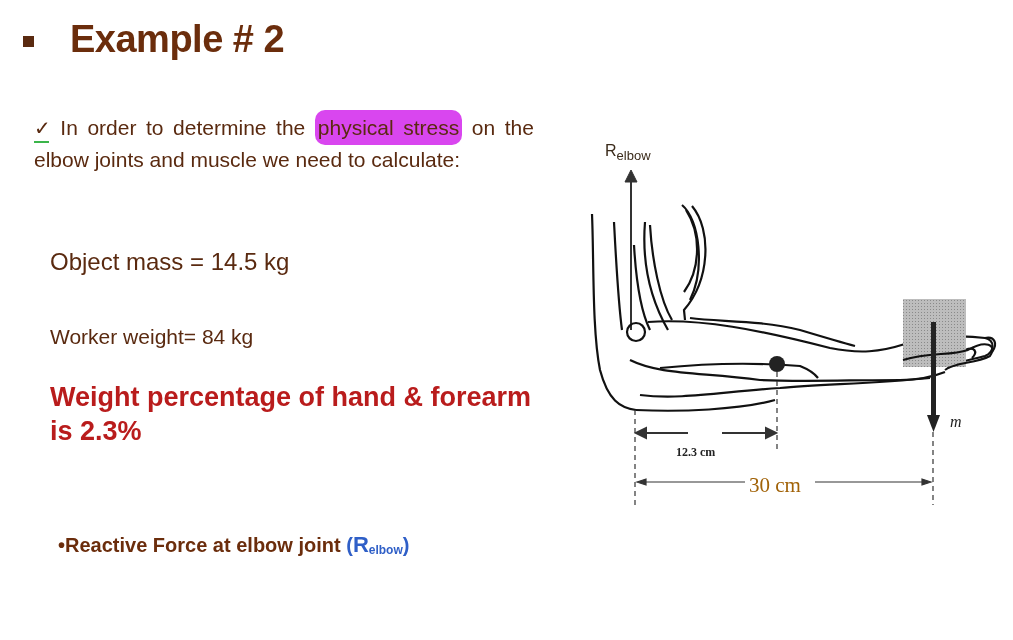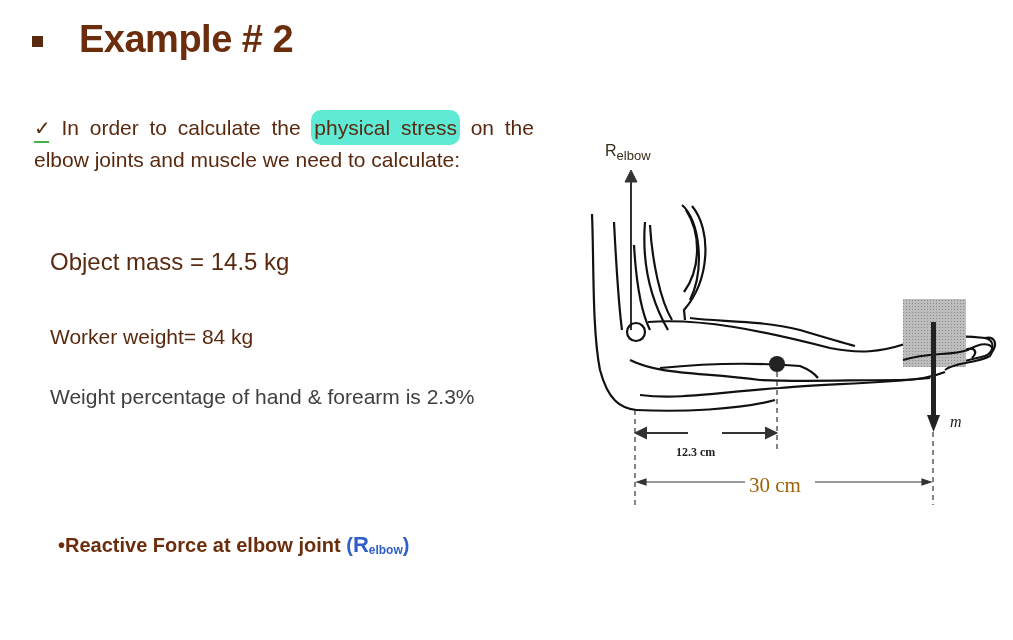--- a/index.html
+++ b/index.html
@@ -1,49 +1,49 @@
 <!DOCTYPE html>
 <html><head>
 <meta charset="utf-8">
 <style>
   html, body { margin: 0; padding: 0; background: #ffffff; }
   body { width: 1013px; height: 640px; position: relative; overflow: hidden;
          font-family: "Liberation Sans", sans-serif; color: #5a2a10; }
-  .title-row { position: absolute; left: 32px; top: 18px; display: flex; align-items: center; }
+  .title-row { position: absolute; left: 23px; top: 18px; display: flex; align-items: center; }
   .title-bullet { width: 11px; height: 11px; background: #5a2a10; margin-right: 36px; margin-top: 4px; }
   .title { font-size: 38px; font-weight: bold; color: #6b2d0c; letter-spacing: -0.5px; }
   .intro { position: absolute; left: 34px; top: 112px; width: 500px; font-size: 21px; line-height: 31px;
            text-align: justify; color: #5a2a10; }
   .check { display: inline-block; position: relative; color: #5a2a10; font-size: 20px; }
   .check::after { content: ""; position: absolute; left: 0; right: 2px; bottom: 1px; height: 2px; background: #3bb54a; }
-  .hl { background: #5eead4; border-radius: 10px; padding: 6px 3px; }
+  .hl { background: #d946ef; border-radius: 10px; padding: 6px 3px; }
   .mass { position: absolute; left: 50px; top: 248px; font-size: 24px; color: #5a2a10; }
   .worker { position: absolute; left: 50px; top: 317px; font-size: 21px; color: #5a2a10; margin-top: 8px; }
-  .pct { position: absolute; left: 50px; top: 380px; width: 500px; font-size: 21px; line-height: 34px; color: #404040; }
+  .pct { position: absolute; left: 50px; top: 380px; width: 500px; font-size: 27px; line-height: 34px; color: #b91c1c; font-weight: bold; }
   .req { position: absolute; left: 58px; top: 525px; font-size: 20px; font-weight: bold; color: #6b2d0c; line-height: 40px; }
   .blue { color: #2f5fc7; font-weight: bold; }
   .blue .big { font-size: 22px; }
   .blue sub { font-size: 12px; vertical-align: -2px; }
   .diagram { position: absolute; left: 575px; top: 135px; width: 430px; height: 370px; }
   .r-label { position: absolute; left: 605px; top: 142px; font-size: 16px; color: #3a2a1a; text-align: right; }
   .r-label sub { font-size: 13px; vertical-align: -4px; }
   .dim1 { position: absolute; left: 676px; top: 445px; font-size: 12px; font-weight: bold; color: #222; font-family: Liberation Serif, serif; }
   .dim2 { position: absolute; left: 749px; top: 473px; font-size: 21px; color: #a16207; font-family: "Liberation Serif", serif; }
   .m-label { position: absolute; left: 950px; top: 413px; font-size: 16px; font-style: italic; color: #222; font-family: "Liberation Serif", serif; }
 </style>
 </head>
 <body>
 
 <div class="title-row">
   <div class="title-bullet"></div>
   <div class="title">Example # 2</div>
 </div>
 
 <div class="intro">
-  <span class="check">✓</span><span> In order to calculate the </span><span class="hl">physical stress</span><span> on the elbow joints and muscle we need to calculate:</span>
+  <span class="check">✓</span><span> In order to determine the </span><span class="hl">physical stress</span><span> on the elbow joints and muscle we need to calculate:</span>
 </div>
 
 <div class="mass">Object mass = 14.5 kg</div>
 <div class="worker">Worker weight= 84 kg</div>
 <div class="pct">Weight percentage of hand &amp; forearm is 2.3%</div>
 
 <div class="req">
   <div>
     <span>•</span><span>Reactive Force at elbow joint </span><span class="blue">(<span class="big">R</span><sub>elbow</sub>)</span>
   </div>

